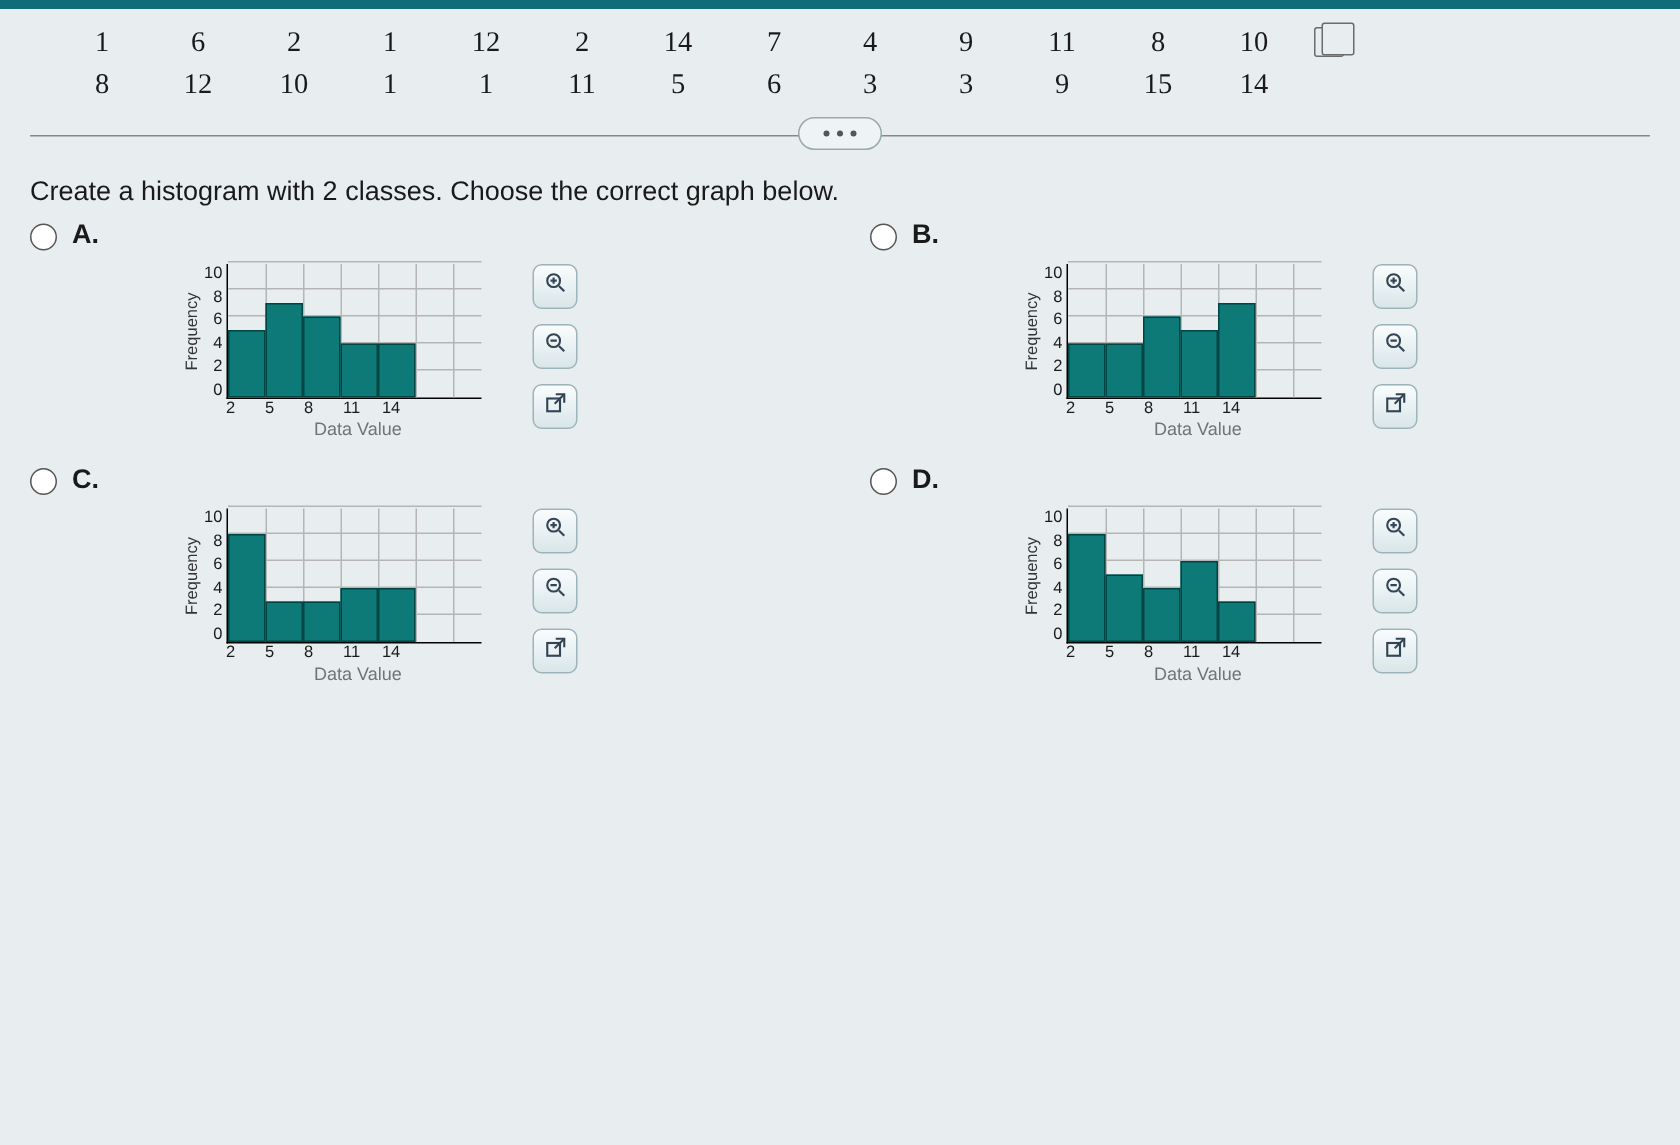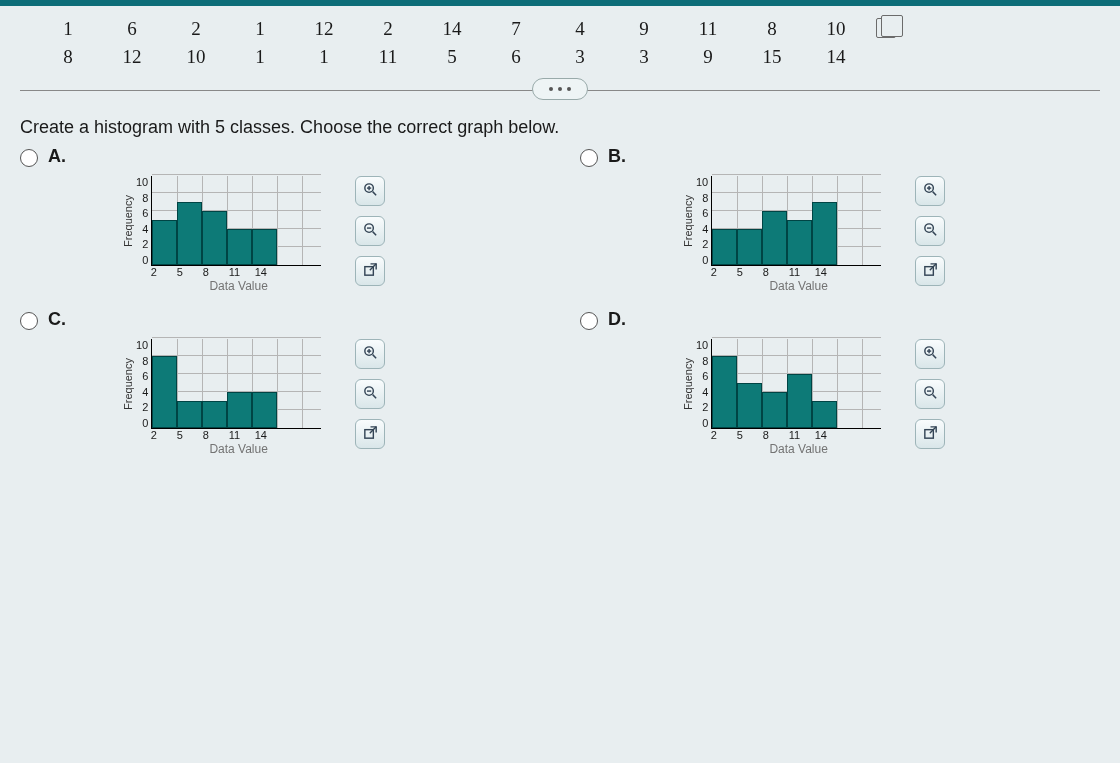--- a/index.html
+++ b/index.html
@@ -267,21 +267,21 @@
 
   <div style="position:relative; margin-top:22px;">
     <hr class="sep">
     <div class="dots-capsule">
       <span></span>
         <span></span>
         <span></span>
     </div>
   </div>
 
-  <div class="instr">Create a histogram with 5 classes. Choose the correct graph below.</div>
+  <div class="instr">Create a histogram with 2 classes. Choose the correct graph below.</div>
 
   <div class="options" id="options-grid">
       <div class="opt">
     <span class="radio"></span>
     <span class="opt-label">A.</span>
     <div class="opt-body">
 
     <div class="chart-wrap">
       <div class="chart-box">
         <div class="ylabel">Frequency</div>

